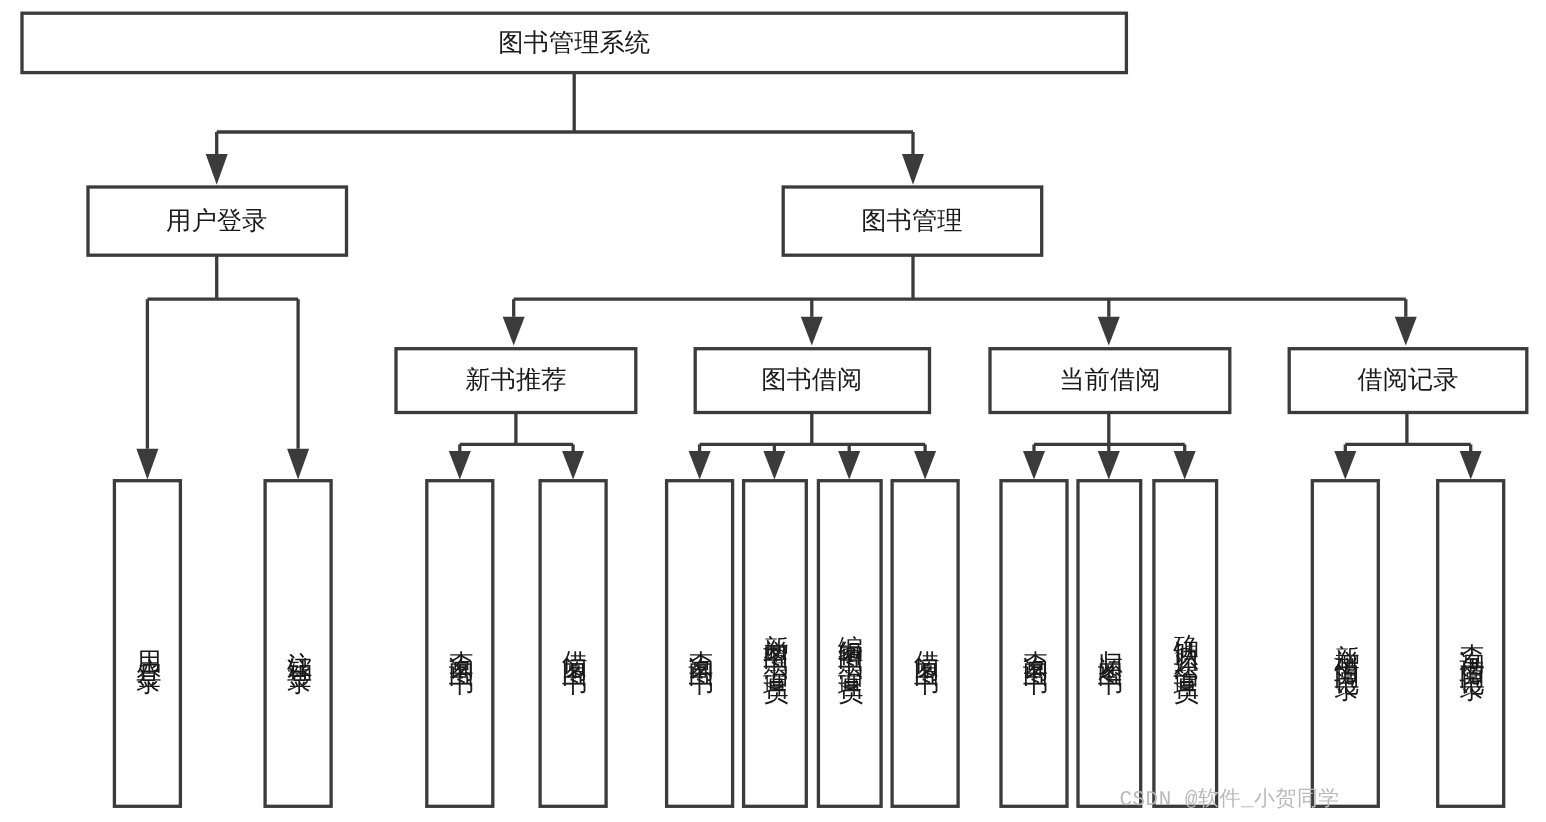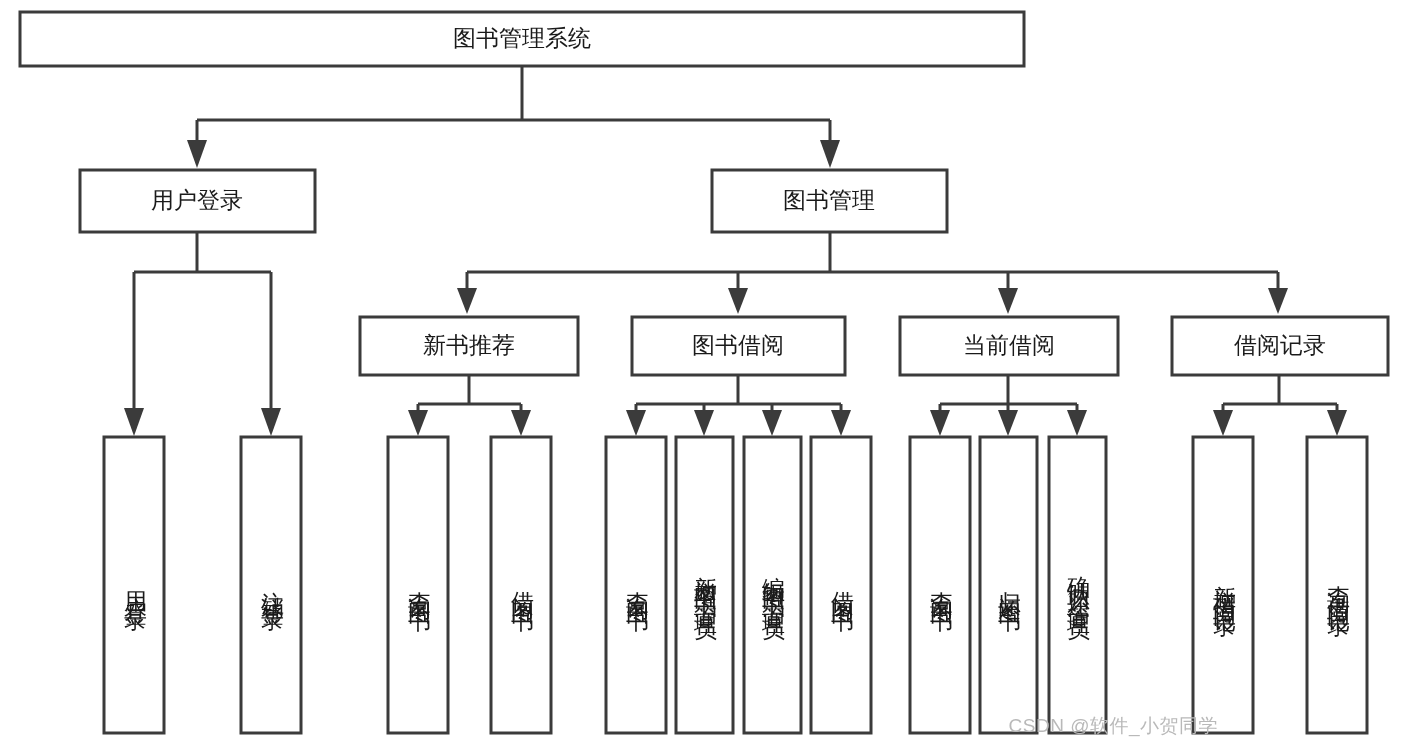--- a/index.html
+++ b/index.html
@@ -54,21 +54,21 @@
   .node-label.vertical {
     font-size: 23px;
     writing-mode: vertical-rl;
     glyph-orientation-vertical: 0;
     letter-spacing: 6px;
   }
   .watermark-text {
     position: absolute;
     right: 12px;
     bottom: 8px;
-    font-family: Liberation Sans, sans-serif;
+    font-family: Liberation Mono, monospace;
     font-size: 19px;
     color: #b9b9b9;
     white-space: nowrap;
     letter-spacing: 0.5px;
   }
 </style>
 </head>
 <body>
 
 <div id="diagram-root">

